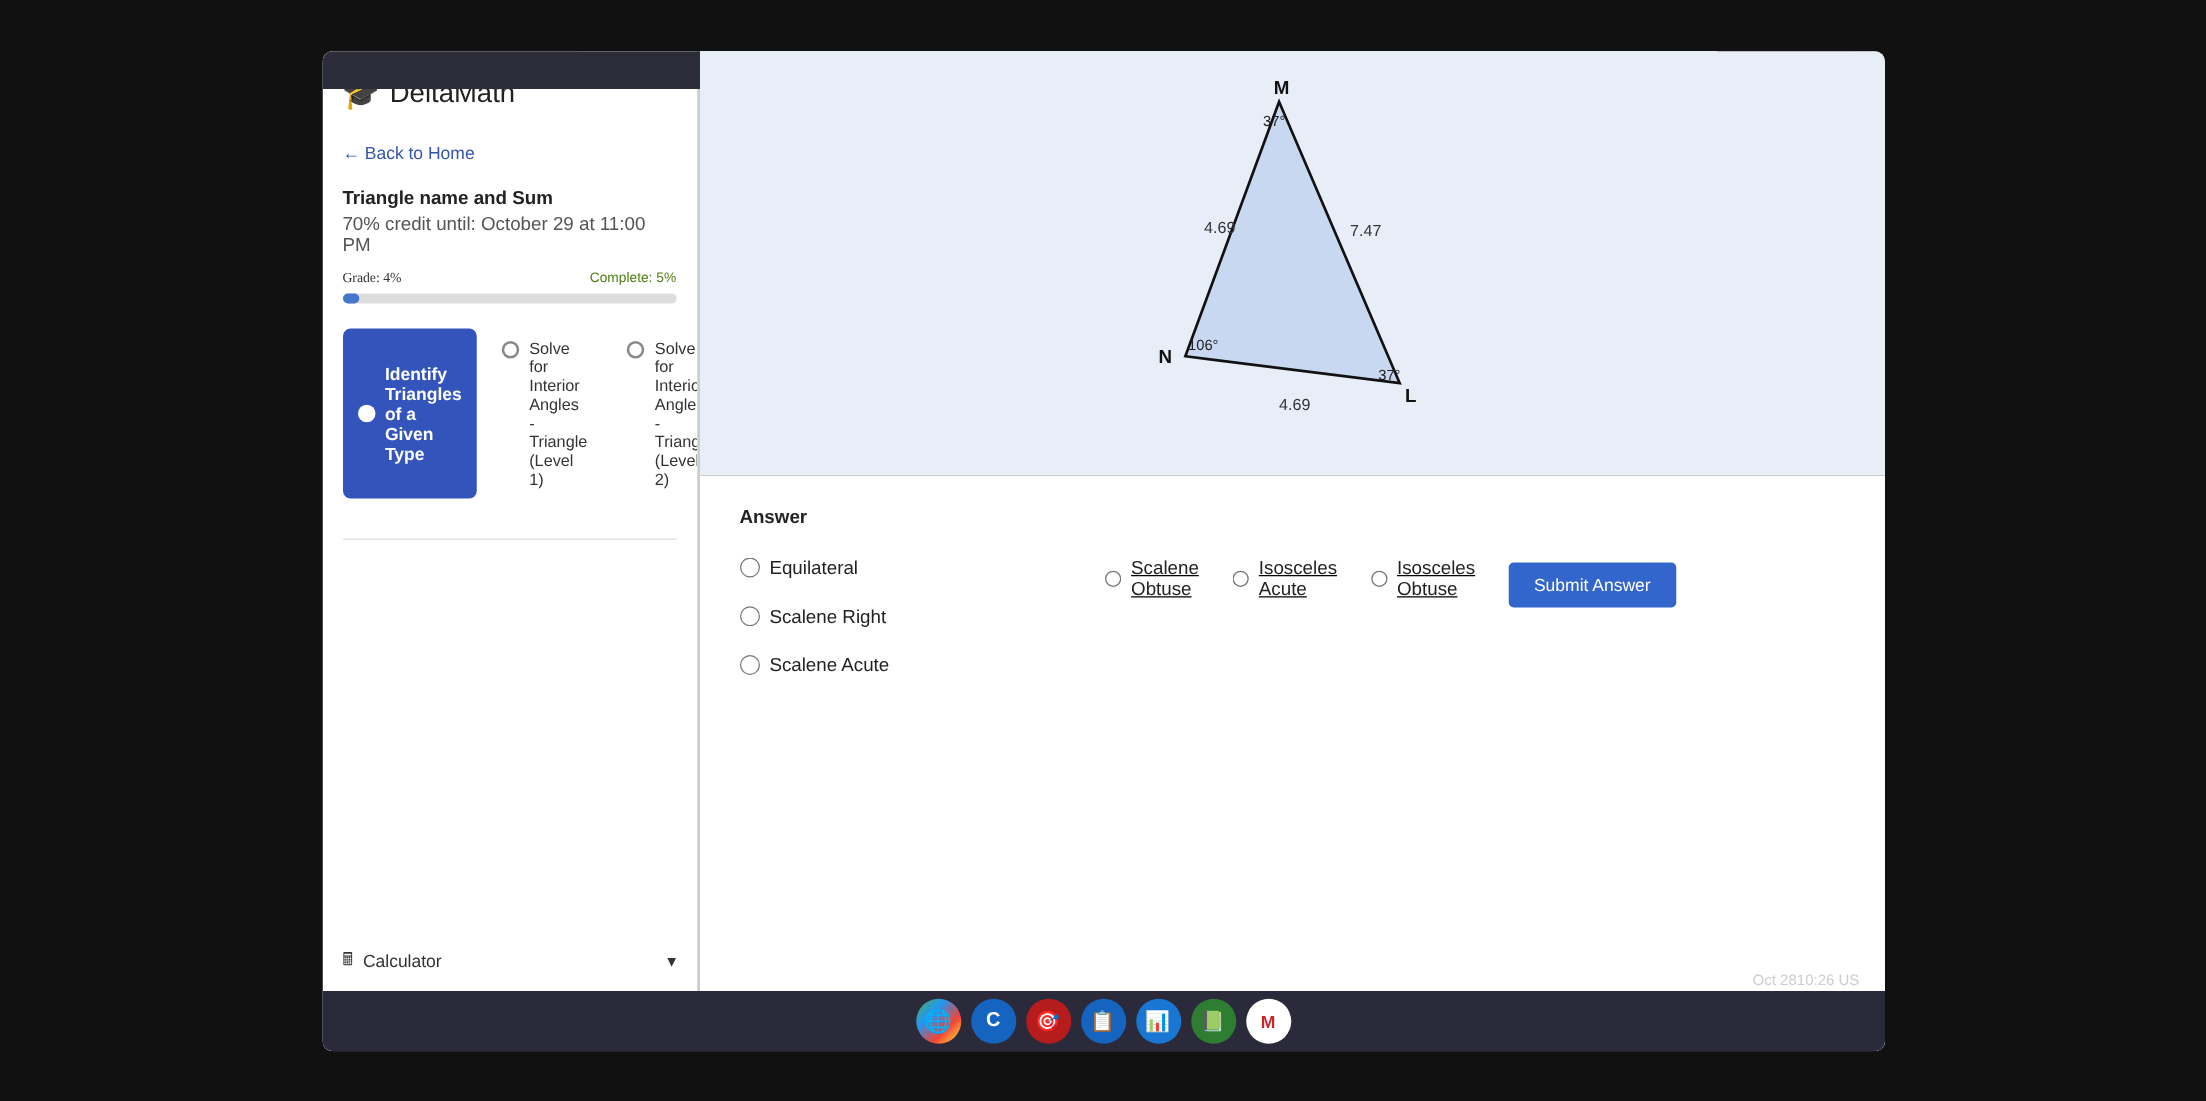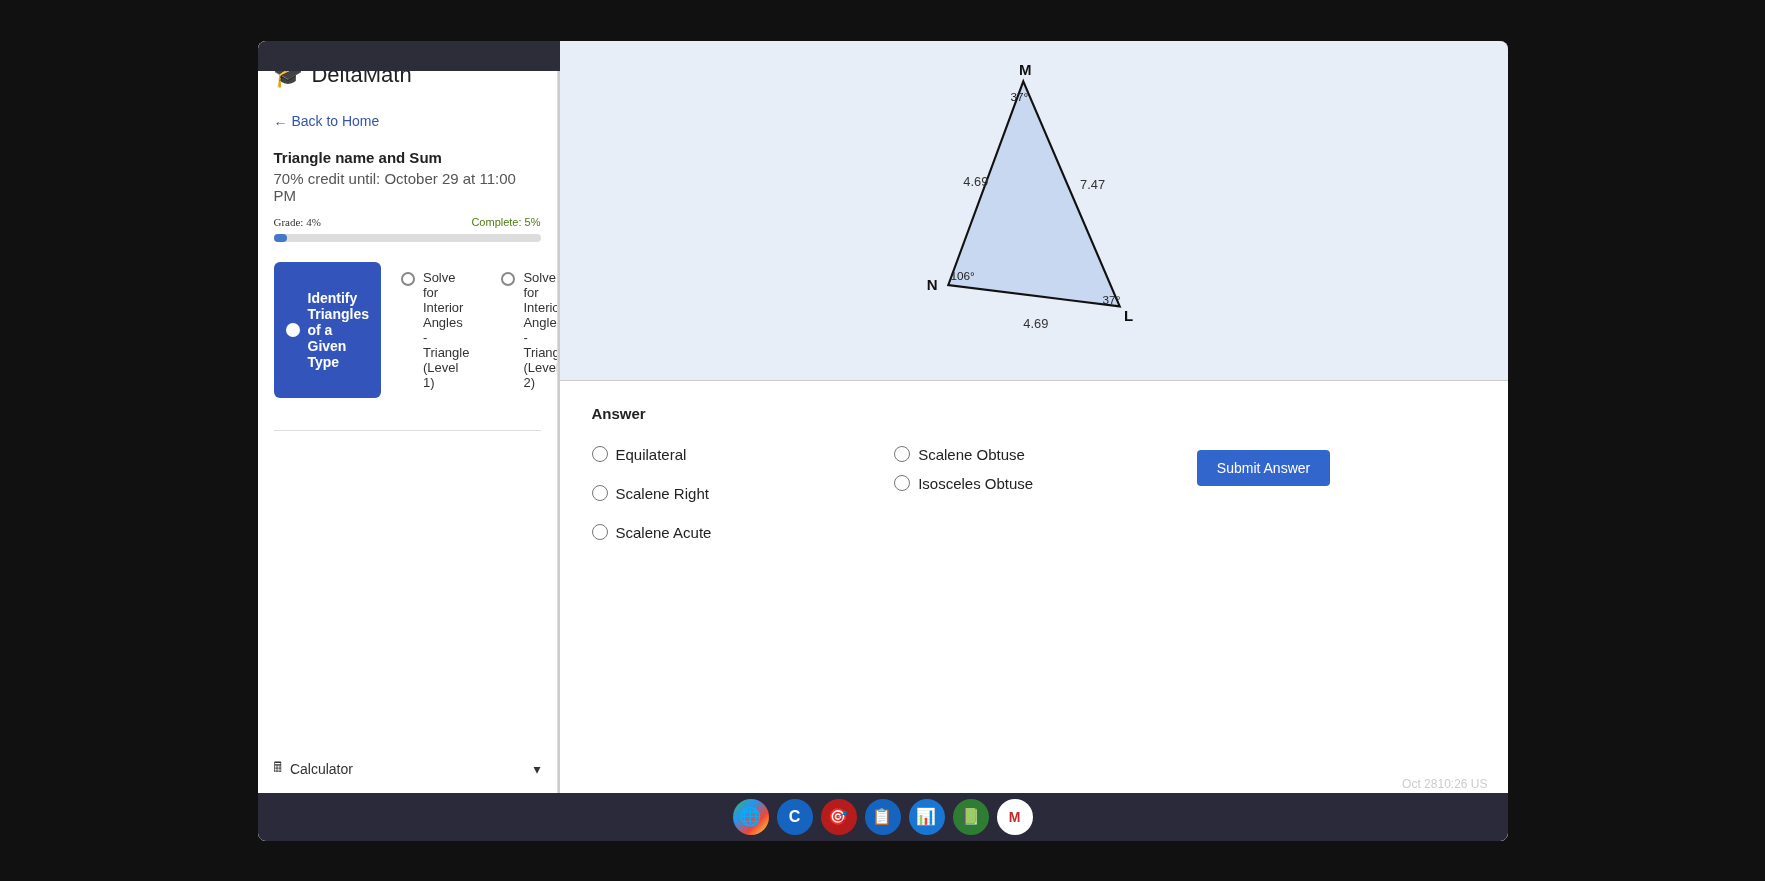--- a/index.html
+++ b/index.html
@@ -453,24 +453,28 @@
               <label class="radio-option">
                 <input type="radio" name="triangle-type" style="">
                 <span>Scalene Right</span>
               </label>
               <label class="radio-option">
                 <input type="radio" name="triangle-type" style="">
                 <span>Scalene Acute</span>
               </label>
             </div>
 
-            <div style="display:flex;flex-direction:column;gap:4px;">
+            <div style="display:flex;flex-direction:row;gap:24px;text-decoration:underline;">
               <label class="radio-option">
                 <input type="radio" name="triangle-type" style="">
                 <span>Scalene Obtuse</span>
+              </label>
+              <label class="radio-option">
+                <input type="radio" name="triangle-type" style="">
+                <span>Isosceles Acute</span>
               </label>
               <label class="radio-option">
                 <input type="radio" name="triangle-type" style="">
                 <span>Isosceles Obtuse</span>
               </label>
             </div>
 
             <div style="display:flex;align-items:flex-start;padding-top:4px;">
               <button class="submit-btn">Submit Answer</button>
             </div>

